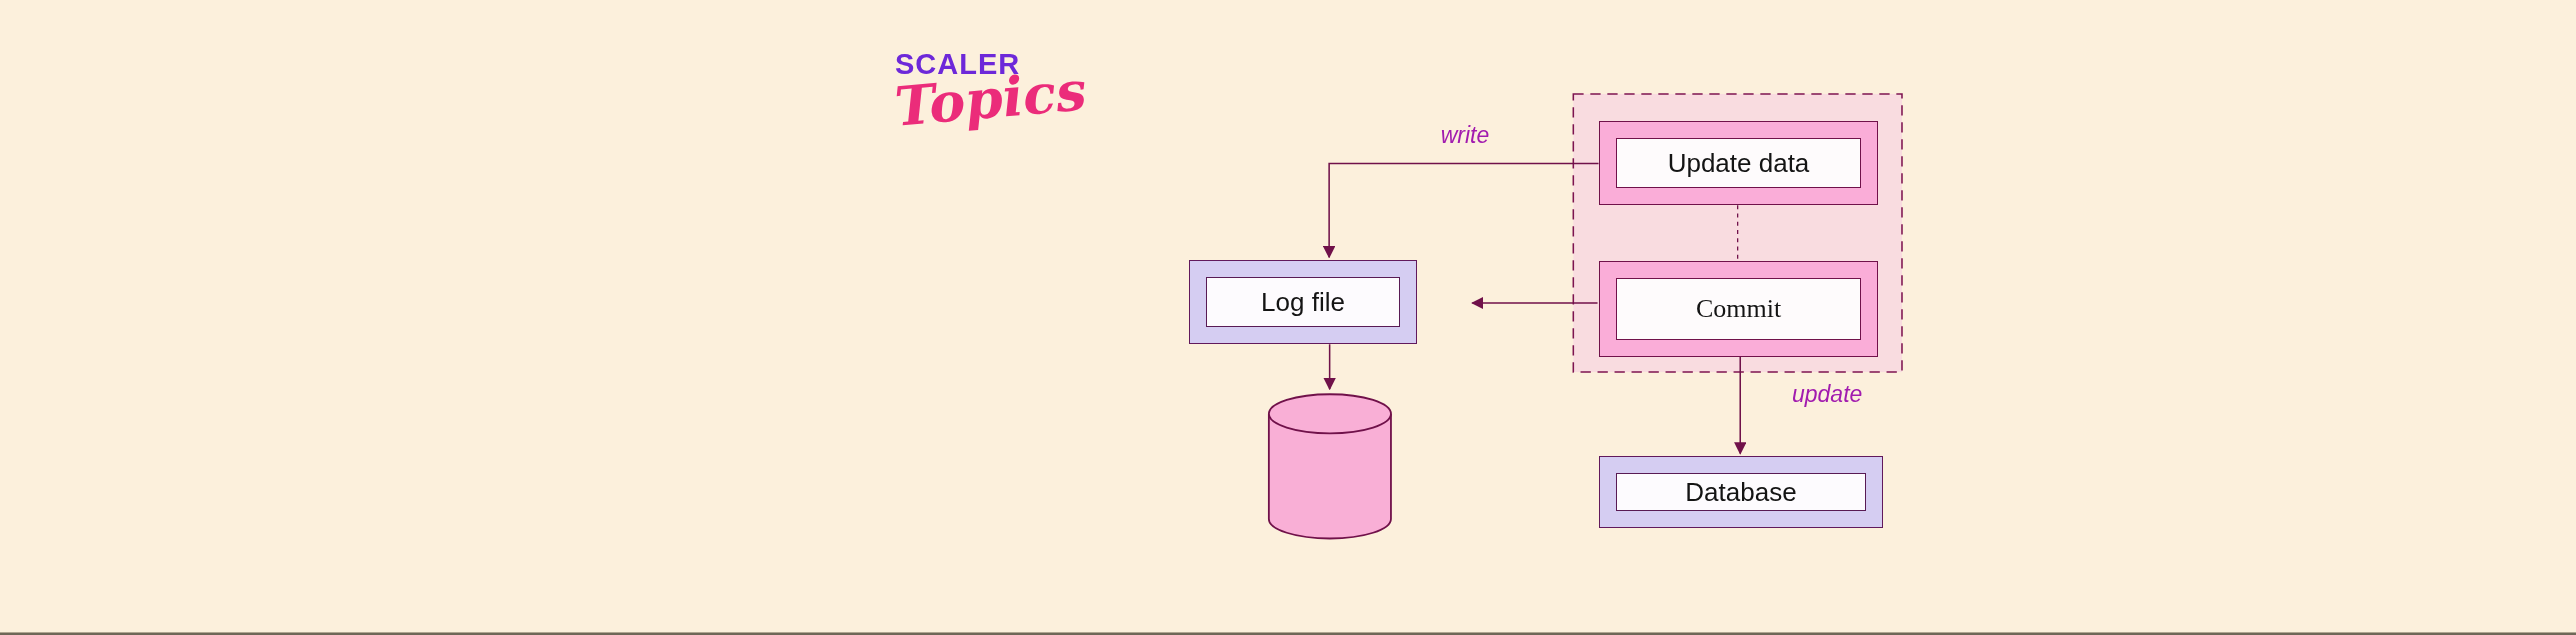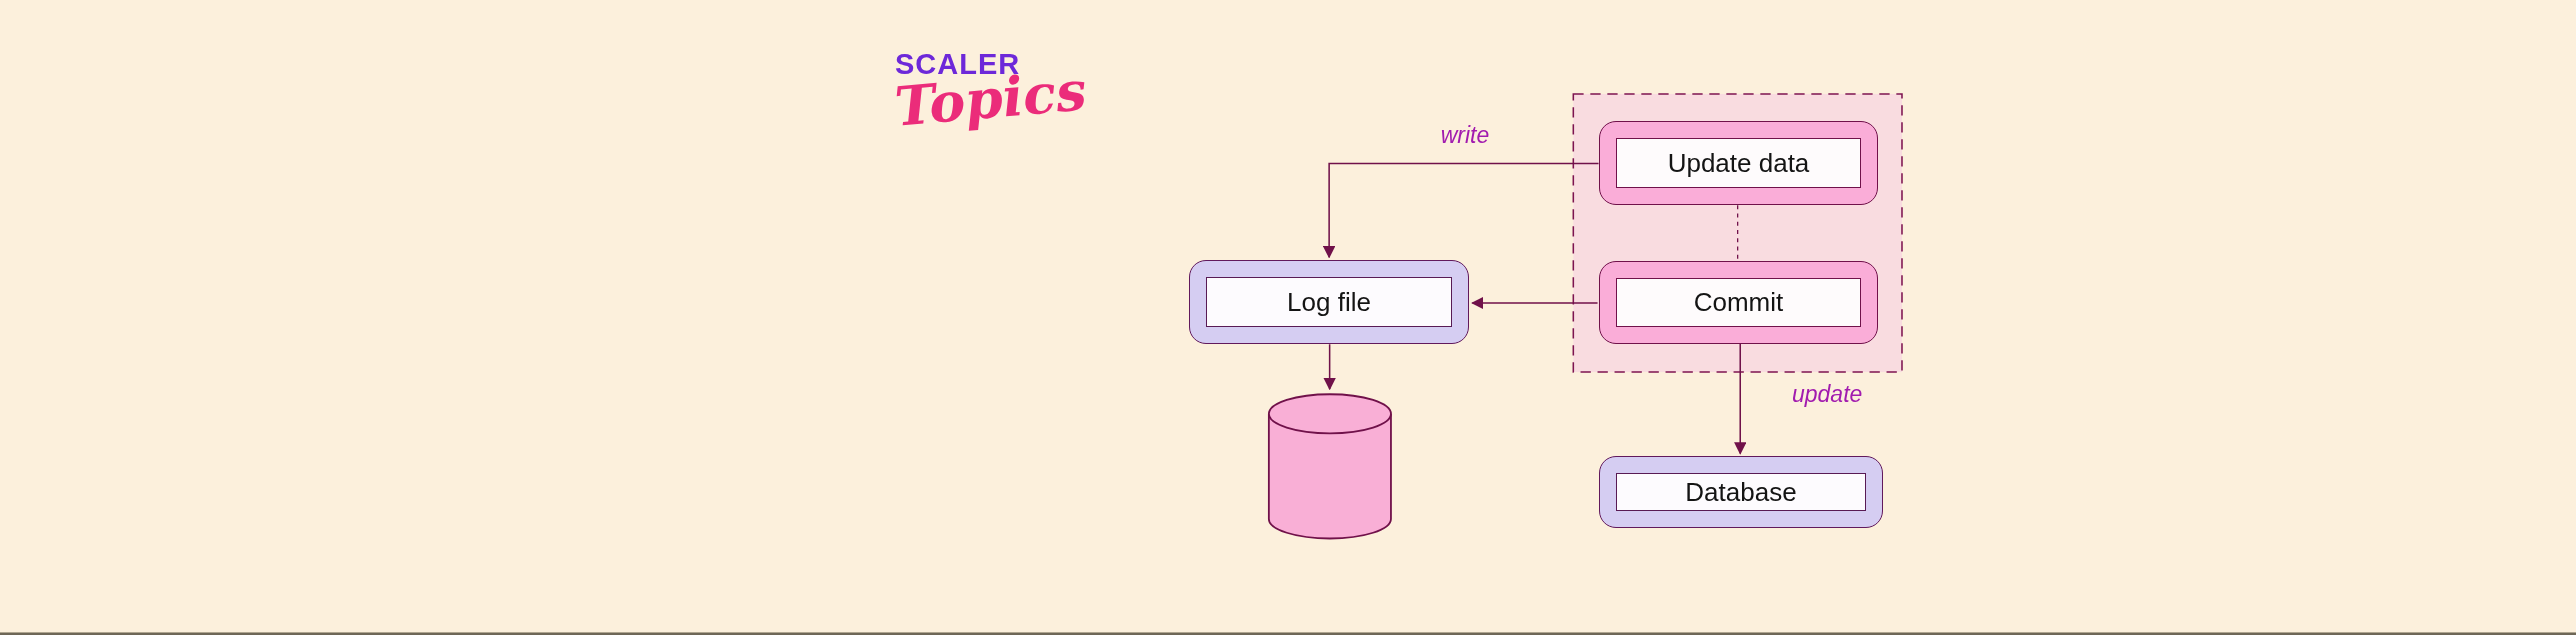--- a/index.html
+++ b/index.html
@@ -29,34 +29,34 @@
     transform: rotate(-5deg); transform-origin: left top;
     margin-left: -2.1px; margin-top: 3.1px;
   }
 
   
   svg.layer { position: absolute; left: 0; top: 0; }
 
   
   .node {
     position: absolute; box-sizing: border-box;
-    padding: 16px; display: flex; border-radius: 17px;
+    padding: 16px; display: flex;
   }
   .node .node-inner {
     flex: 1; display: flex; align-items: center; justify-content: center;
     font-size: 26px; color: #141414; box-sizing: border-box;
   }
   .node.pink  { border: 1.5px solid #70114A; background: #FAADD8; }
   .node.pink .node-inner  { border: 1.5px solid #70114A; background: #FEFBFC; }
   .node.purple{ border: 1.5px solid #61195C; background: #D5CDF2; }
   .node.purple .node-inner{ border: 1.5px solid #581A54; background: #FDFBFE; }
 
   .node-update-data { left: 1599px; top: 121px; width: 279px; height: 84px; }
-  .node-commit      { left: 1599px; top: 261px; width: 279px; height: 83px; }
-  .node-log-file    { left: 1189px; top: 260px; width: 280px; height: 84px; }
+  .node-commit      { left: 1599px; top: 261px; width: 279px; height: 96px; font-family: Liberation Serif, serif; }
+  .node-log-file    { left: 1189px; top: 260px; width: 228px; height: 84px; }
   .node-database    { left: 1599px; top: 456px; width: 284px; height: 72px; }
 
   
   .edge-label {
     position: absolute; font-style: italic; font-size: 23px;
     color: #a21caf; line-height: 1.1; white-space: nowrap;
   }
   .label-write  { left: 1465px; top: 123px; transform: translateX(-50%); }
   .label-update { left: 1792px; top: 382px; }
 </style>

